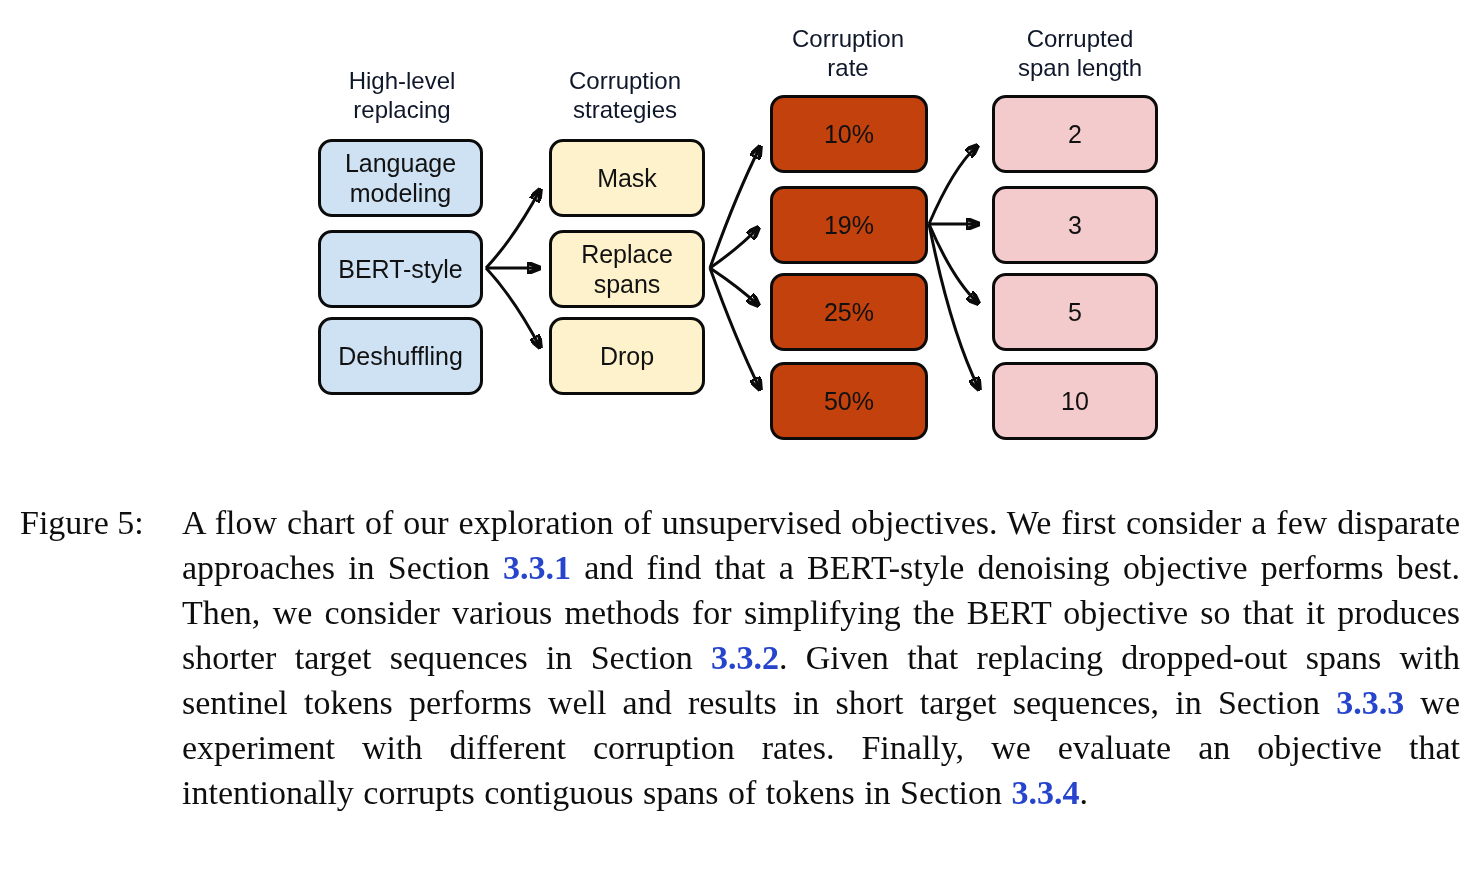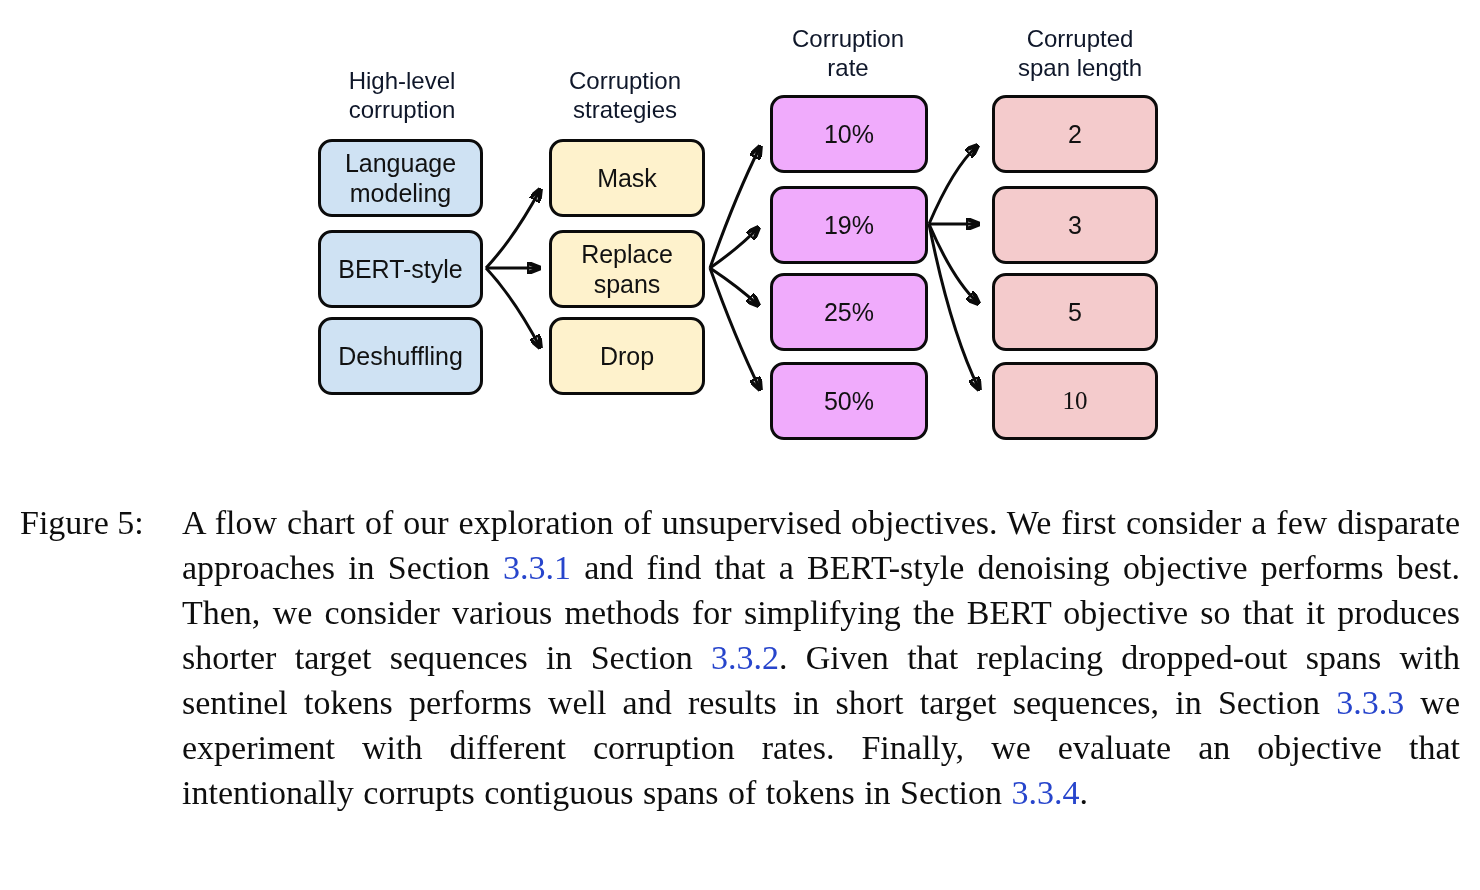--- a/index.html
+++ b/index.html
@@ -42,35 +42,35 @@
     align-items: center;
     justify-content: center;
     text-align: center;
     font-size: 25px;
     line-height: 30px;
     color: #111111;
     padding: 2px 10px;
   }
   .fill-blue   { background: #cfe2f3; }
   .fill-yellow { background: #fef2cc; }
-  .fill-green  { background: #f0abfc; }
+  .fill-green  { background: #c2410c; }
   .fill-pink   { background: #f4cbcc; }
 
   
   .c1 { left: 318px; width: 165px; height: 78px; }
   .c1.r1 { top: 139px; } .c1.r2 { top: 230px; } .c1.r3 { top: 317px; }
   
   .c2 { left: 549px; width: 156px; height: 78px; }
   .c2.r1 { top: 139px; } .c2.r2 { top: 230px; } .c2.r3 { top: 317px; }
   
   .c3 { left: 770px; width: 158px; height: 78px; }
   .c3.r1 { top: 95px; } .c3.r2 { top: 186px; } .c3.r3 { top: 273px; text-align: right; } .c3.r4 { top: 362px; }
   
   .c4 { left: 992px; width: 166px; height: 78px; }
-  .c4.r1 { top: 95px; } .c4.r2 { top: 186px; } .c4.r3 { top: 273px; } .c4.r4 { top: 362px; font-family: Liberation Serif, serif; }
+  .c4.r1 { top: 95px; } .c4.r2 { top: 186px; } .c4.r3 { top: 273px; } .c4.r4 { top: 362px; }
 
   .h1 { left: 292px; top: 66px; }
   .h2 { left: 515px; top: 66px; }
   .h3 { left: 738px; top: 24px; }
   .h4 { left: 970px; top: 24px; }
 
   
   .caption {
     position: absolute;
     left: 20px; top: 500px;
@@ -89,20 +89,21 @@
   .cap-body {
     flex: 1 1 auto;
     margin: 0;
     text-align: justify;
     word-spacing: 1px;
   }
   .seclink {
     color: #2745cc;
     text-decoration: none;
     cursor: pointer;
+    font-weight: bold;
   }
 </style>
 </head>
 <body>
 
 <div class="page">
 
   <div class="figure-area">
 
     <svg class="arrows" viewBox="0 0 1480 470" xmlns="http://www.w3.org/2000/svg">
@@ -121,21 +122,21 @@
       <path d="M 710 268 Q 740 288 758 305" marker-end="url(#ah)"></path>
       <path d="M 710 268 Q 735 338 760 389" marker-end="url(#ah)"></path>
 
       <path d="M 929 224 Q 953 168 977 146" marker-end="url(#ah)"></path>
       <path d="M 929 224 L 978 224" marker-end="url(#ah)"></path>
       <path d="M 929 224 Q 953 280 978 303" marker-end="url(#ah)"></path>
       <path d="M 929 224 Q 950 330 979 389" marker-end="url(#ah)"></path>
     </svg>
 
     <div class="col-header h1">High-level
-corruption</div>
+replacing</div>
     <div class="col-header h2">Corruption
 strategies</div>
     <div class="col-header h3">Corruption
 rate</div>
     <div class="col-header h4">Corrupted
 span length</div>
 
     <div class="node fill-blue c1 r1">Language modeling</div>
     <div class="node fill-blue c1 r2">BERT-style</div>
     <div class="node fill-blue c1 r3">Deshuffling</div>

